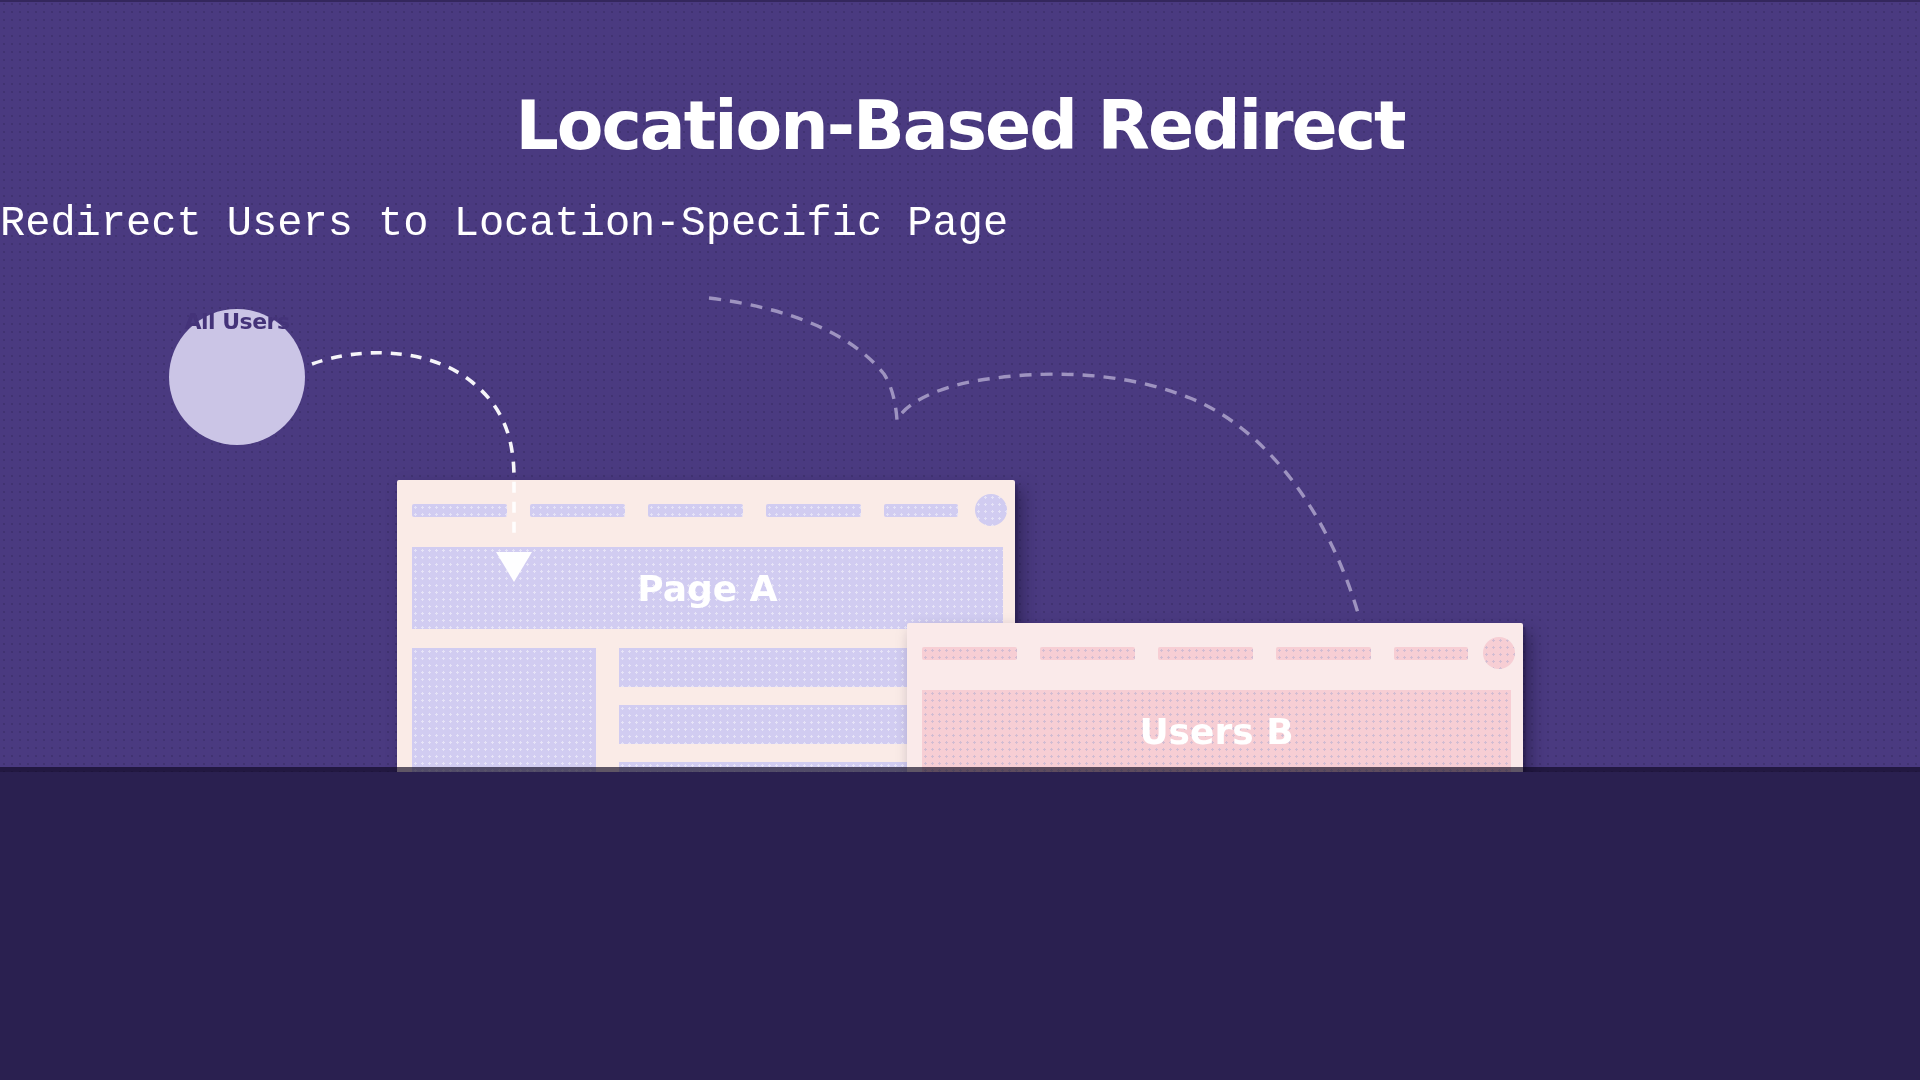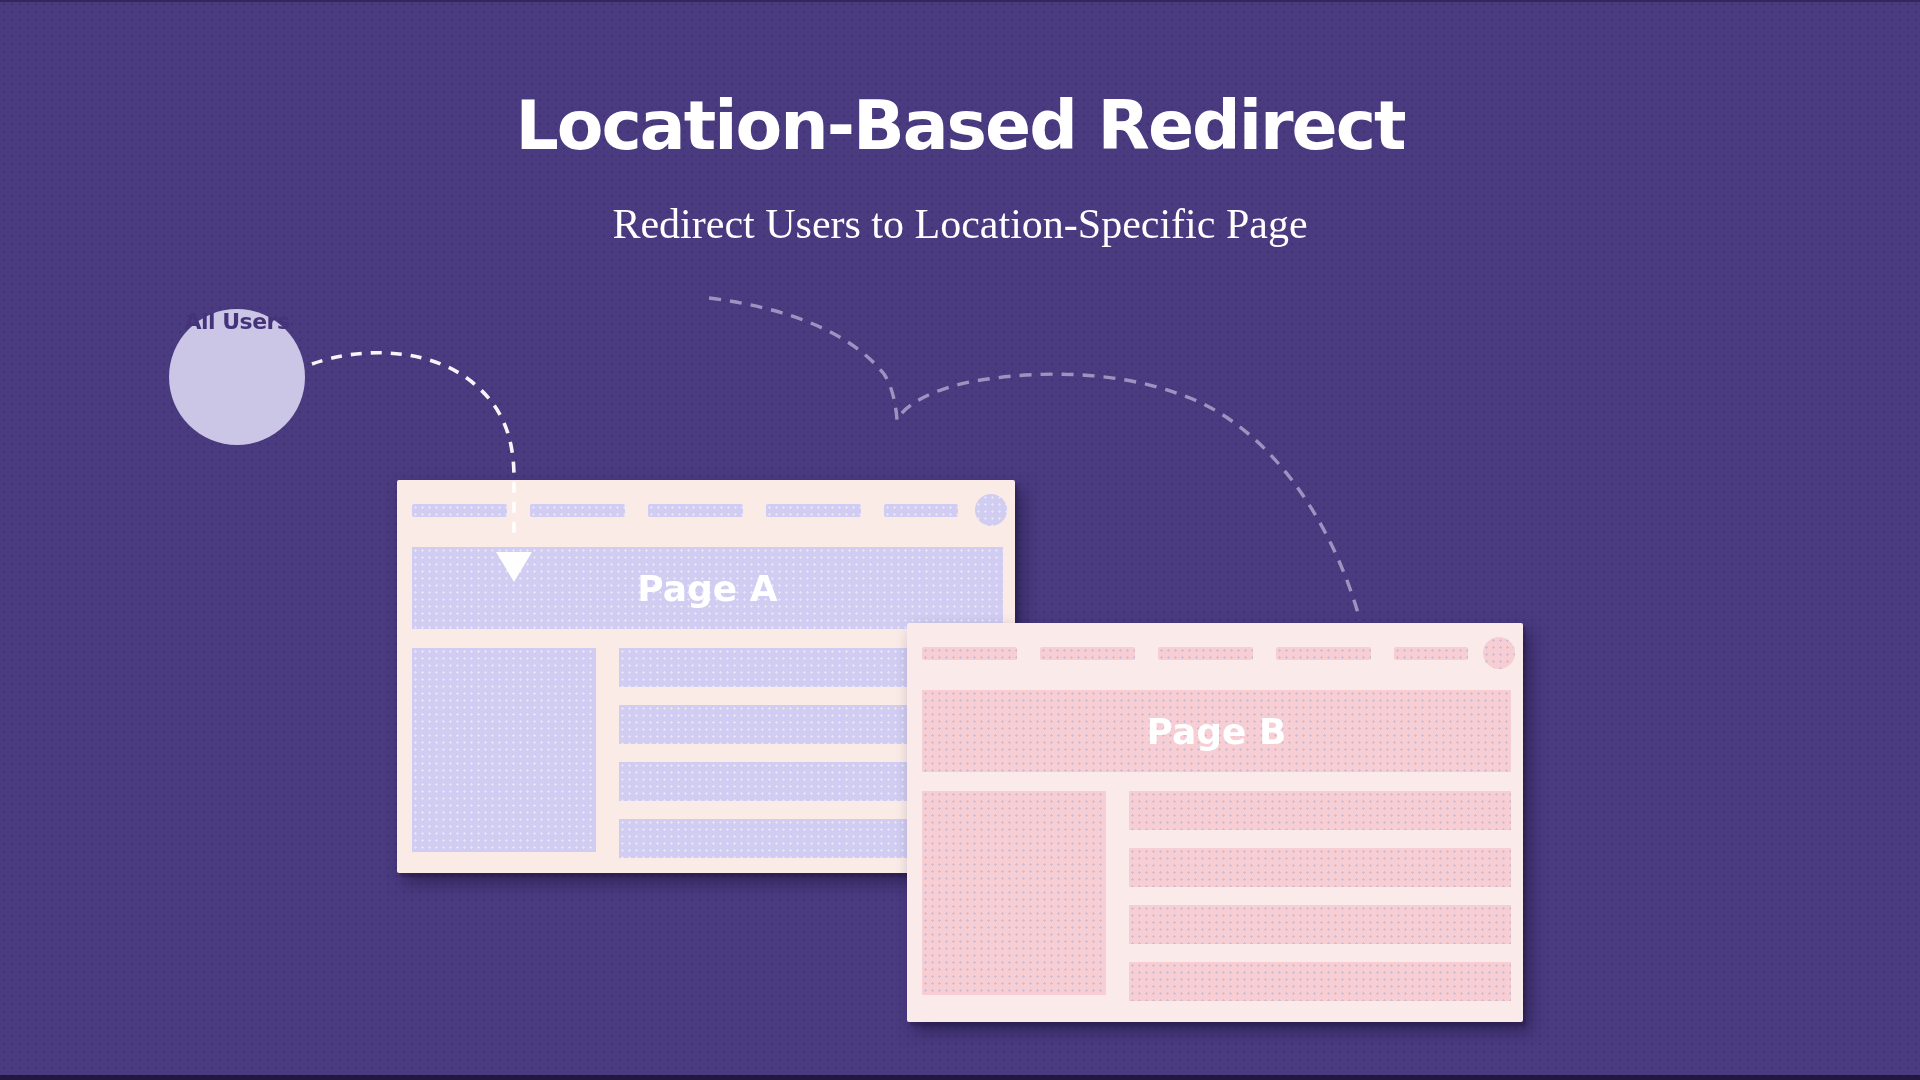--- a/index.html
+++ b/index.html
@@ -6,38 +6,38 @@
     --background:#4a3a80; --title_text:#ffffff;
     --node_fill:#cbc5e6; --node_text:#443379;
     --window_bg_a:#faebe7; --window_bg_b:#faeaea;
     --block_a:#d1ccf1; --block_b:#f7ced4;
     --arrow_bright:#ffffff; --arrow_faint:#a79dc7;
     --page_label_text:#ffffff; --shadow:rgba(24,15,52,0.5);
   }
   *{box-sizing:border-box;}
   html,body{margin:0;padding:0;background:#2a2050;}
   .stage{
-    position:relative;width:1920px;height:1080px;overflow:hidden;
+    position:relative;width:1920px;height:772px;overflow:hidden;
     background-color:var(--background);
     background-image:radial-gradient(rgba(18,10,40,0.16) 1px, transparent 1.35px);
     background-size:8px 8px;
     font-family:"DejaVu Sans", sans-serif;
   }
   .edge-top{position:absolute;left:0;top:0;width:100%;height:2px;background:rgba(12,6,30,0.35);z-index:8;}
   .edge-bottom{position:absolute;left:0;bottom:0;width:100%;height:5px;background:rgba(12,6,30,0.65);z-index:8;}
 
   .title{
     position:absolute;left:0;top:40px;width:100%;text-align:center;
     color:var(--title_text);font-size:68px;font-weight:800;letter-spacing:-2px;
     font-family:"DejaVu Sans", sans-serif;z-index:5;
   }
   .subtitle{
-    position:absolute;left:0;top:158px;width:100%;text-align:center;
+    position:absolute;left:0;top:158px;width:100%;text-align:left;
     color:var(--title_text);font-size:42px;font-weight:400;letter-spacing:0px;
-    font-family:Liberation Serif, serif;z-index:5;
+    font-family:Liberation Mono, monospace;z-index:5;
   }
 
   .users-node{
     position:absolute;left:169px;top:309px;width:136px;height:136px;border-radius:50%;
     background:var(--node_fill);display:flex;justify-content:center;
     z-index:2;
   }
   .users-node span{
     color:var(--node_text);font-size:22px;font-weight:800;letter-spacing:-0.5px;
   }
@@ -126,21 +126,21 @@
   </svg>
 
   <div class="window window-b">
     <div class="pill p1 block"></div>
     <div class="pill p2 block"></div>
     <div class="pill p3 block"></div>
     <div class="pill p4 block"></div>
     <div class="pill p5 block"></div>
     <div class="avatar block"></div>
     <div class="hero block">
-      <span>Page B</span>
+      <span>Users B</span>
     </div>
     <div class="side block"></div>
     <div class="row r1 block"></div>
     <div class="row r2 block"></div>
     <div class="row r3 block"></div>
     <div class="row r4 block"></div>
   </div>
 
 </div>
 

